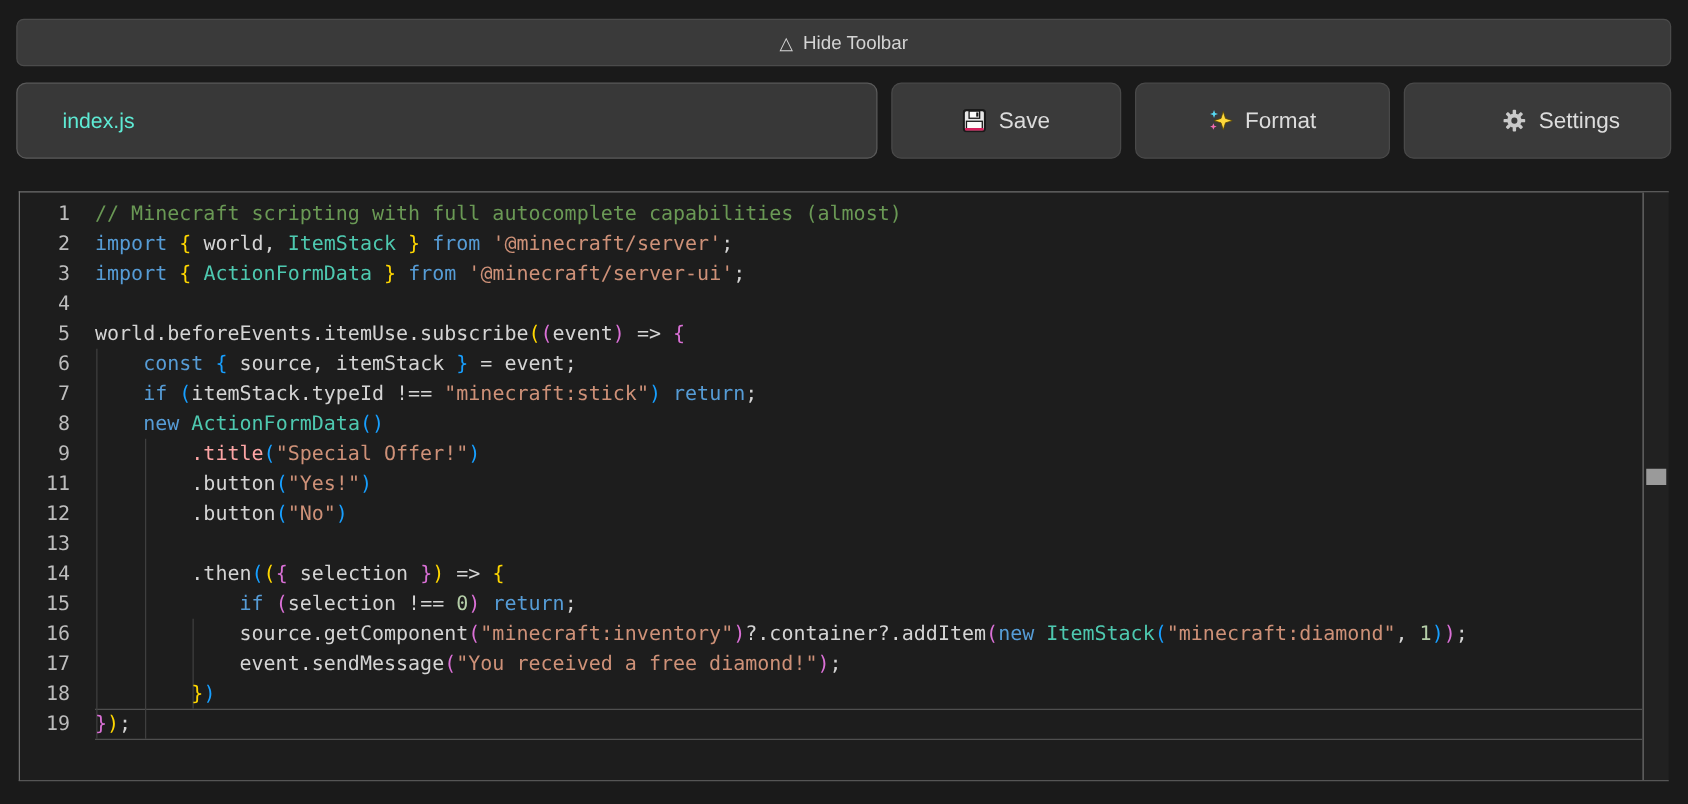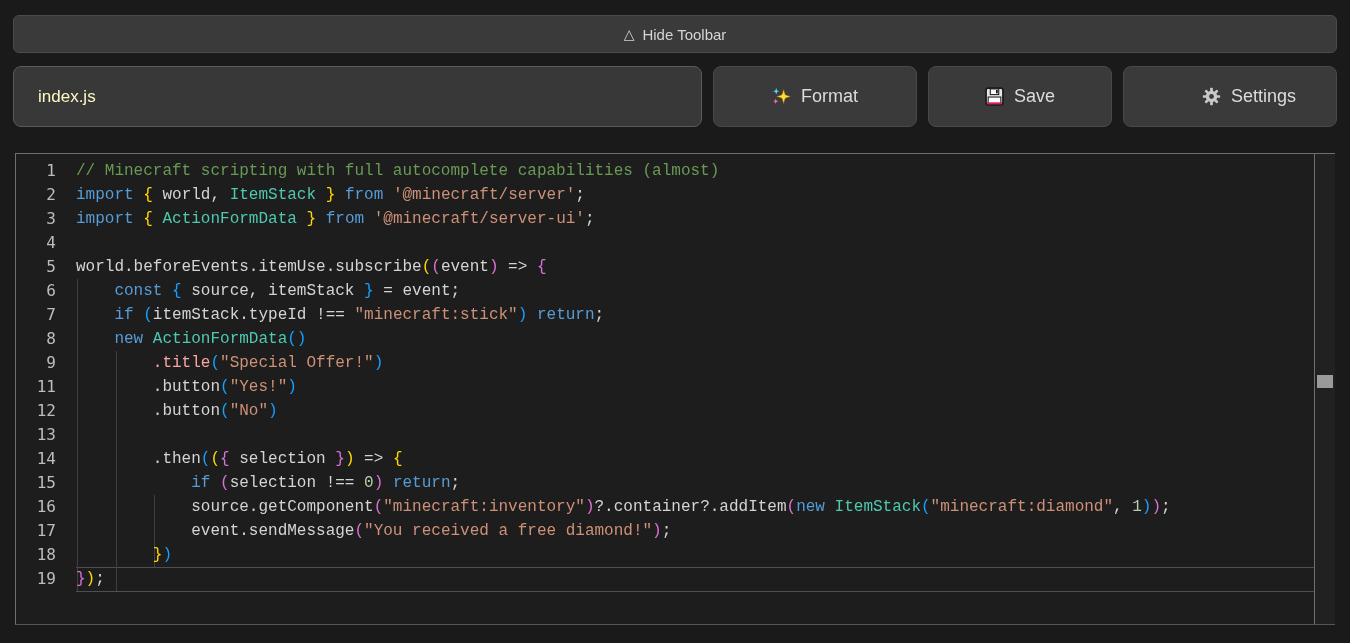--- a/index.html
+++ b/index.html
@@ -28,23 +28,23 @@
   .file-bar {
     margin:13px 13px 0 13px;
     display:flex; gap:11px;
     height:61px;
   }
   .filename-input {
     flex:1;
     background:#383838;
     border:1px solid #5a5a5a;
     border-radius:8px;
-    color:#fef9c3;
+    color:#5eead4;
     font-size:17px;
-    padding:0 24px;
+    padding:0 36px;
     font-family:"Liberation Sans", sans-serif;
     outline:none;
   }
   .tb-btn {
     background:#3a3a3a;
     border:1px solid #494949;
     border-radius:8px;
     color:#dcdcdc;
     font-size:18px;
     display:flex; align-items:center; justify-content:center; gap:10px;
@@ -79,21 +79,21 @@
     height:24px; line-height:24px;
     font-family:"DejaVu Sans Mono", monospace;
     font-size:16px;
     position:relative; z-index:2;
   }
   .ln {
     flex:none; width:60px;
     text-align:right; padding-right:20px;
     color:#bdbdbd;
   }
-  .code { white-space:pre;font-family:Liberation Mono, monospace; }
+  .code { white-space:pre; }
   .guide {
     position:absolute; width:1px; background:#3f3f3f; z-index:1;
   }
   .g0 { left:61px;  top:125px; height:312px; }
   .g1 { left:100px; top:197px; height:240px; }
   .g2 { left:138px; top:341px; height:72px; }
   .current-line {
     position:absolute; left:60px; right:0;
     top:413px; height:25px;
     border-top:1px solid #4f4f4f;
@@ -116,43 +116,43 @@
 
 <div>
 
   <div class="hide-bar">
     <span class="tri">△</span>
     <span>Hide Toolbar</span>
   </div>
 
   <div class="file-bar">
     <input class="filename-input" type="text" value="index.js" style="">
-
-    <button class="tb-btn btn-format">
-      <span>
-        <svg width="19" height="19" viewBox="0 0 18 18">
-          <path d="M11 2 L12.7 7.3 L18 9 L12.7 10.7 L11 16 L9.3 10.7 L4 9 L9.3 7.3 Z" fill="#ffd93b" stroke="#5c4a00" stroke-width="0.6"></path>
-          <path d="M4 1 L4.8 3.2 L7 4 L4.8 4.8 L4 7 L3.2 4.8 L1 4 L3.2 3.2 Z" fill="#57d9f2"></path>
-          <path d="M3.5 11 L4.2 12.8 L6 13.5 L4.2 14.2 L3.5 16 L2.8 14.2 L1 13.5 L2.8 12.8 Z" fill="#f26bb2"></path>
-        </svg>
-      </span>
-      <span>Format</span>
-    </button>
 
     <button class="tb-btn btn-save">
       <span>
         <svg width="19" height="19" viewBox="0 0 18 18">
           <rect x="1" y="1" width="16" height="16" rx="2" fill="#e6e6e6" stroke="#1a1a1a" stroke-width="1.6"></rect>
           <rect x="5" y="1.8" width="8" height="5.4" fill="#fbfbfb" stroke="#1a1a1a" stroke-width="1"></rect>
           <rect x="10.4" y="2.8" width="1.7" height="3.2" fill="#1a1a1a"></rect>
           <rect x="3" y="9.5" width="12" height="6" fill="#fbfbfb" stroke="#1a1a1a" stroke-width="1"></rect>
           <rect x="2" y="14.6" width="14" height="1.9" fill="#d61f5c"></rect>
         </svg>
       </span>
       <span>Save</span>
+    </button>
+
+    <button class="tb-btn btn-format">
+      <span>
+        <svg width="19" height="19" viewBox="0 0 18 18">
+          <path d="M11 2 L12.7 7.3 L18 9 L12.7 10.7 L11 16 L9.3 10.7 L4 9 L9.3 7.3 Z" fill="#ffd93b" stroke="#5c4a00" stroke-width="0.6"></path>
+          <path d="M4 1 L4.8 3.2 L7 4 L4.8 4.8 L4 7 L3.2 4.8 L1 4 L3.2 3.2 Z" fill="#57d9f2"></path>
+          <path d="M3.5 11 L4.2 12.8 L6 13.5 L4.2 14.2 L3.5 16 L2.8 14.2 L1 13.5 L2.8 12.8 Z" fill="#f26bb2"></path>
+        </svg>
+      </span>
+      <span>Format</span>
     </button>
 
     <button class="tb-btn btn-settings">
       <span>
         <svg width="19" height="19" viewBox="0 0 18 18">
           <g fill="#c9c9c9">
             <circle cx="9" cy="9" r="5.4"></circle>
             <g>
               <rect x="7.7" y="0.8" width="2.6" height="3.4" rx="0.7"></rect>
               <rect x="7.7" y="13.8" width="2.6" height="3.4" rx="0.7"></rect>

